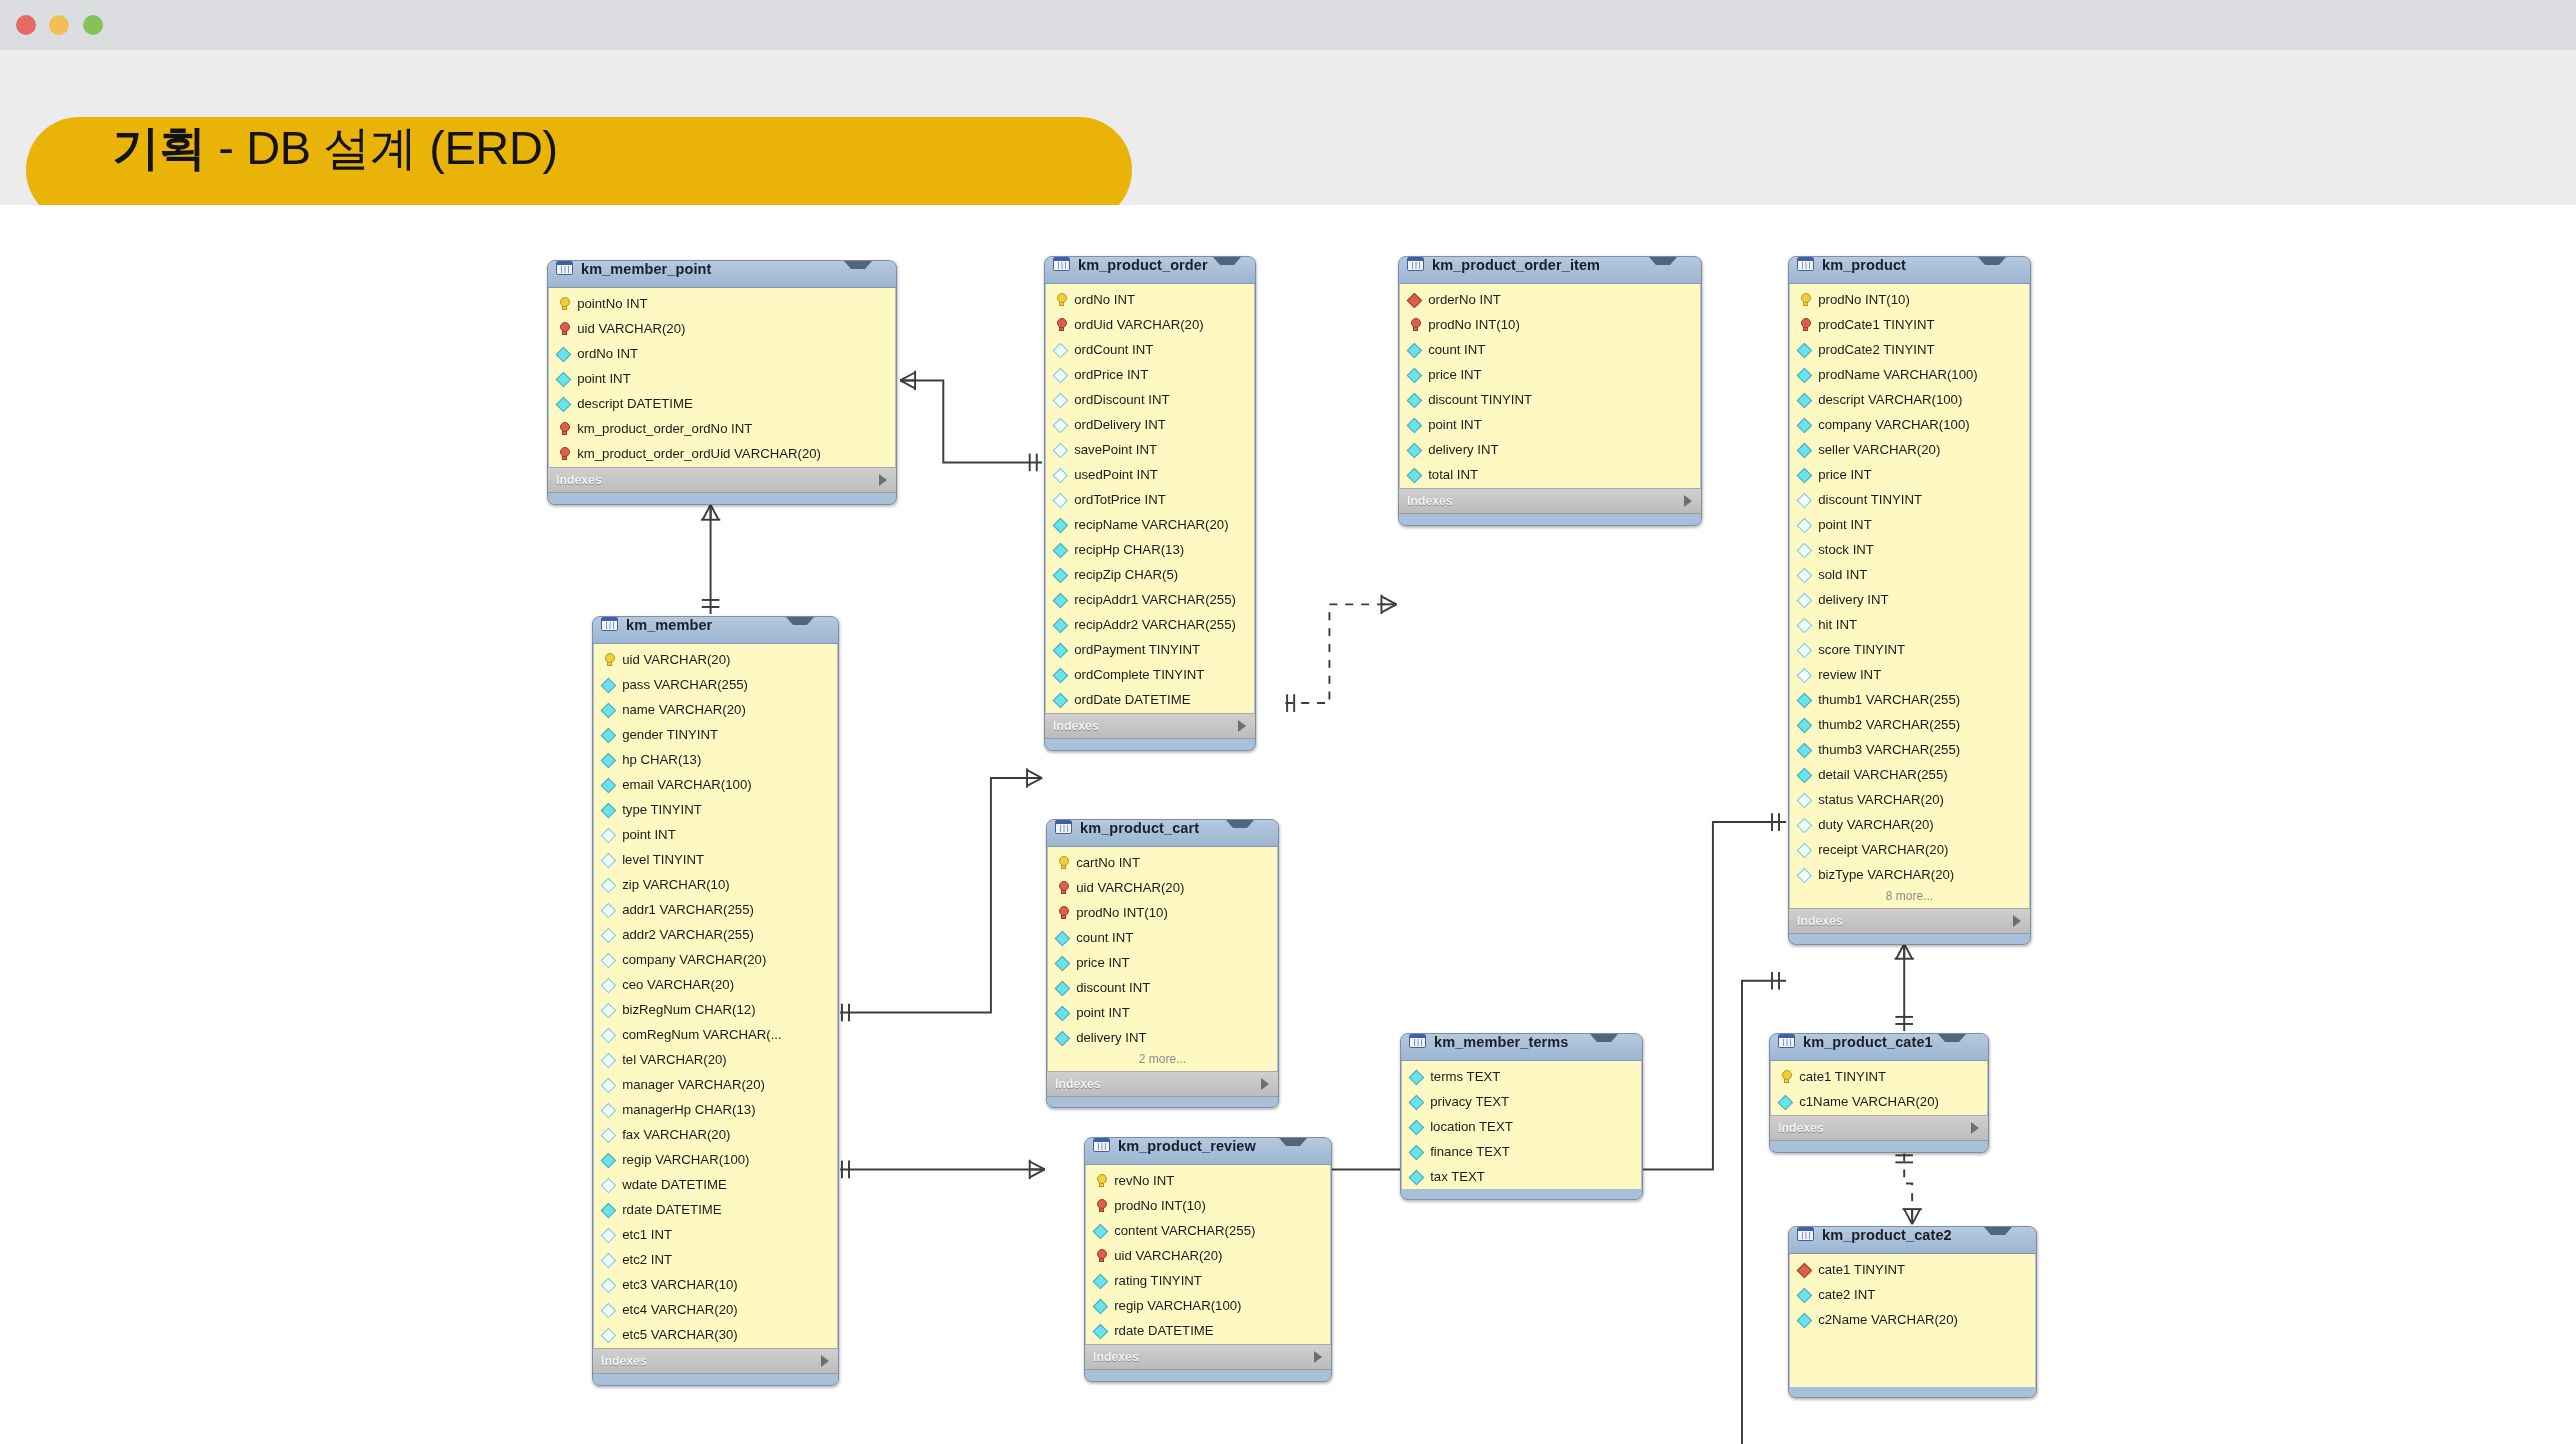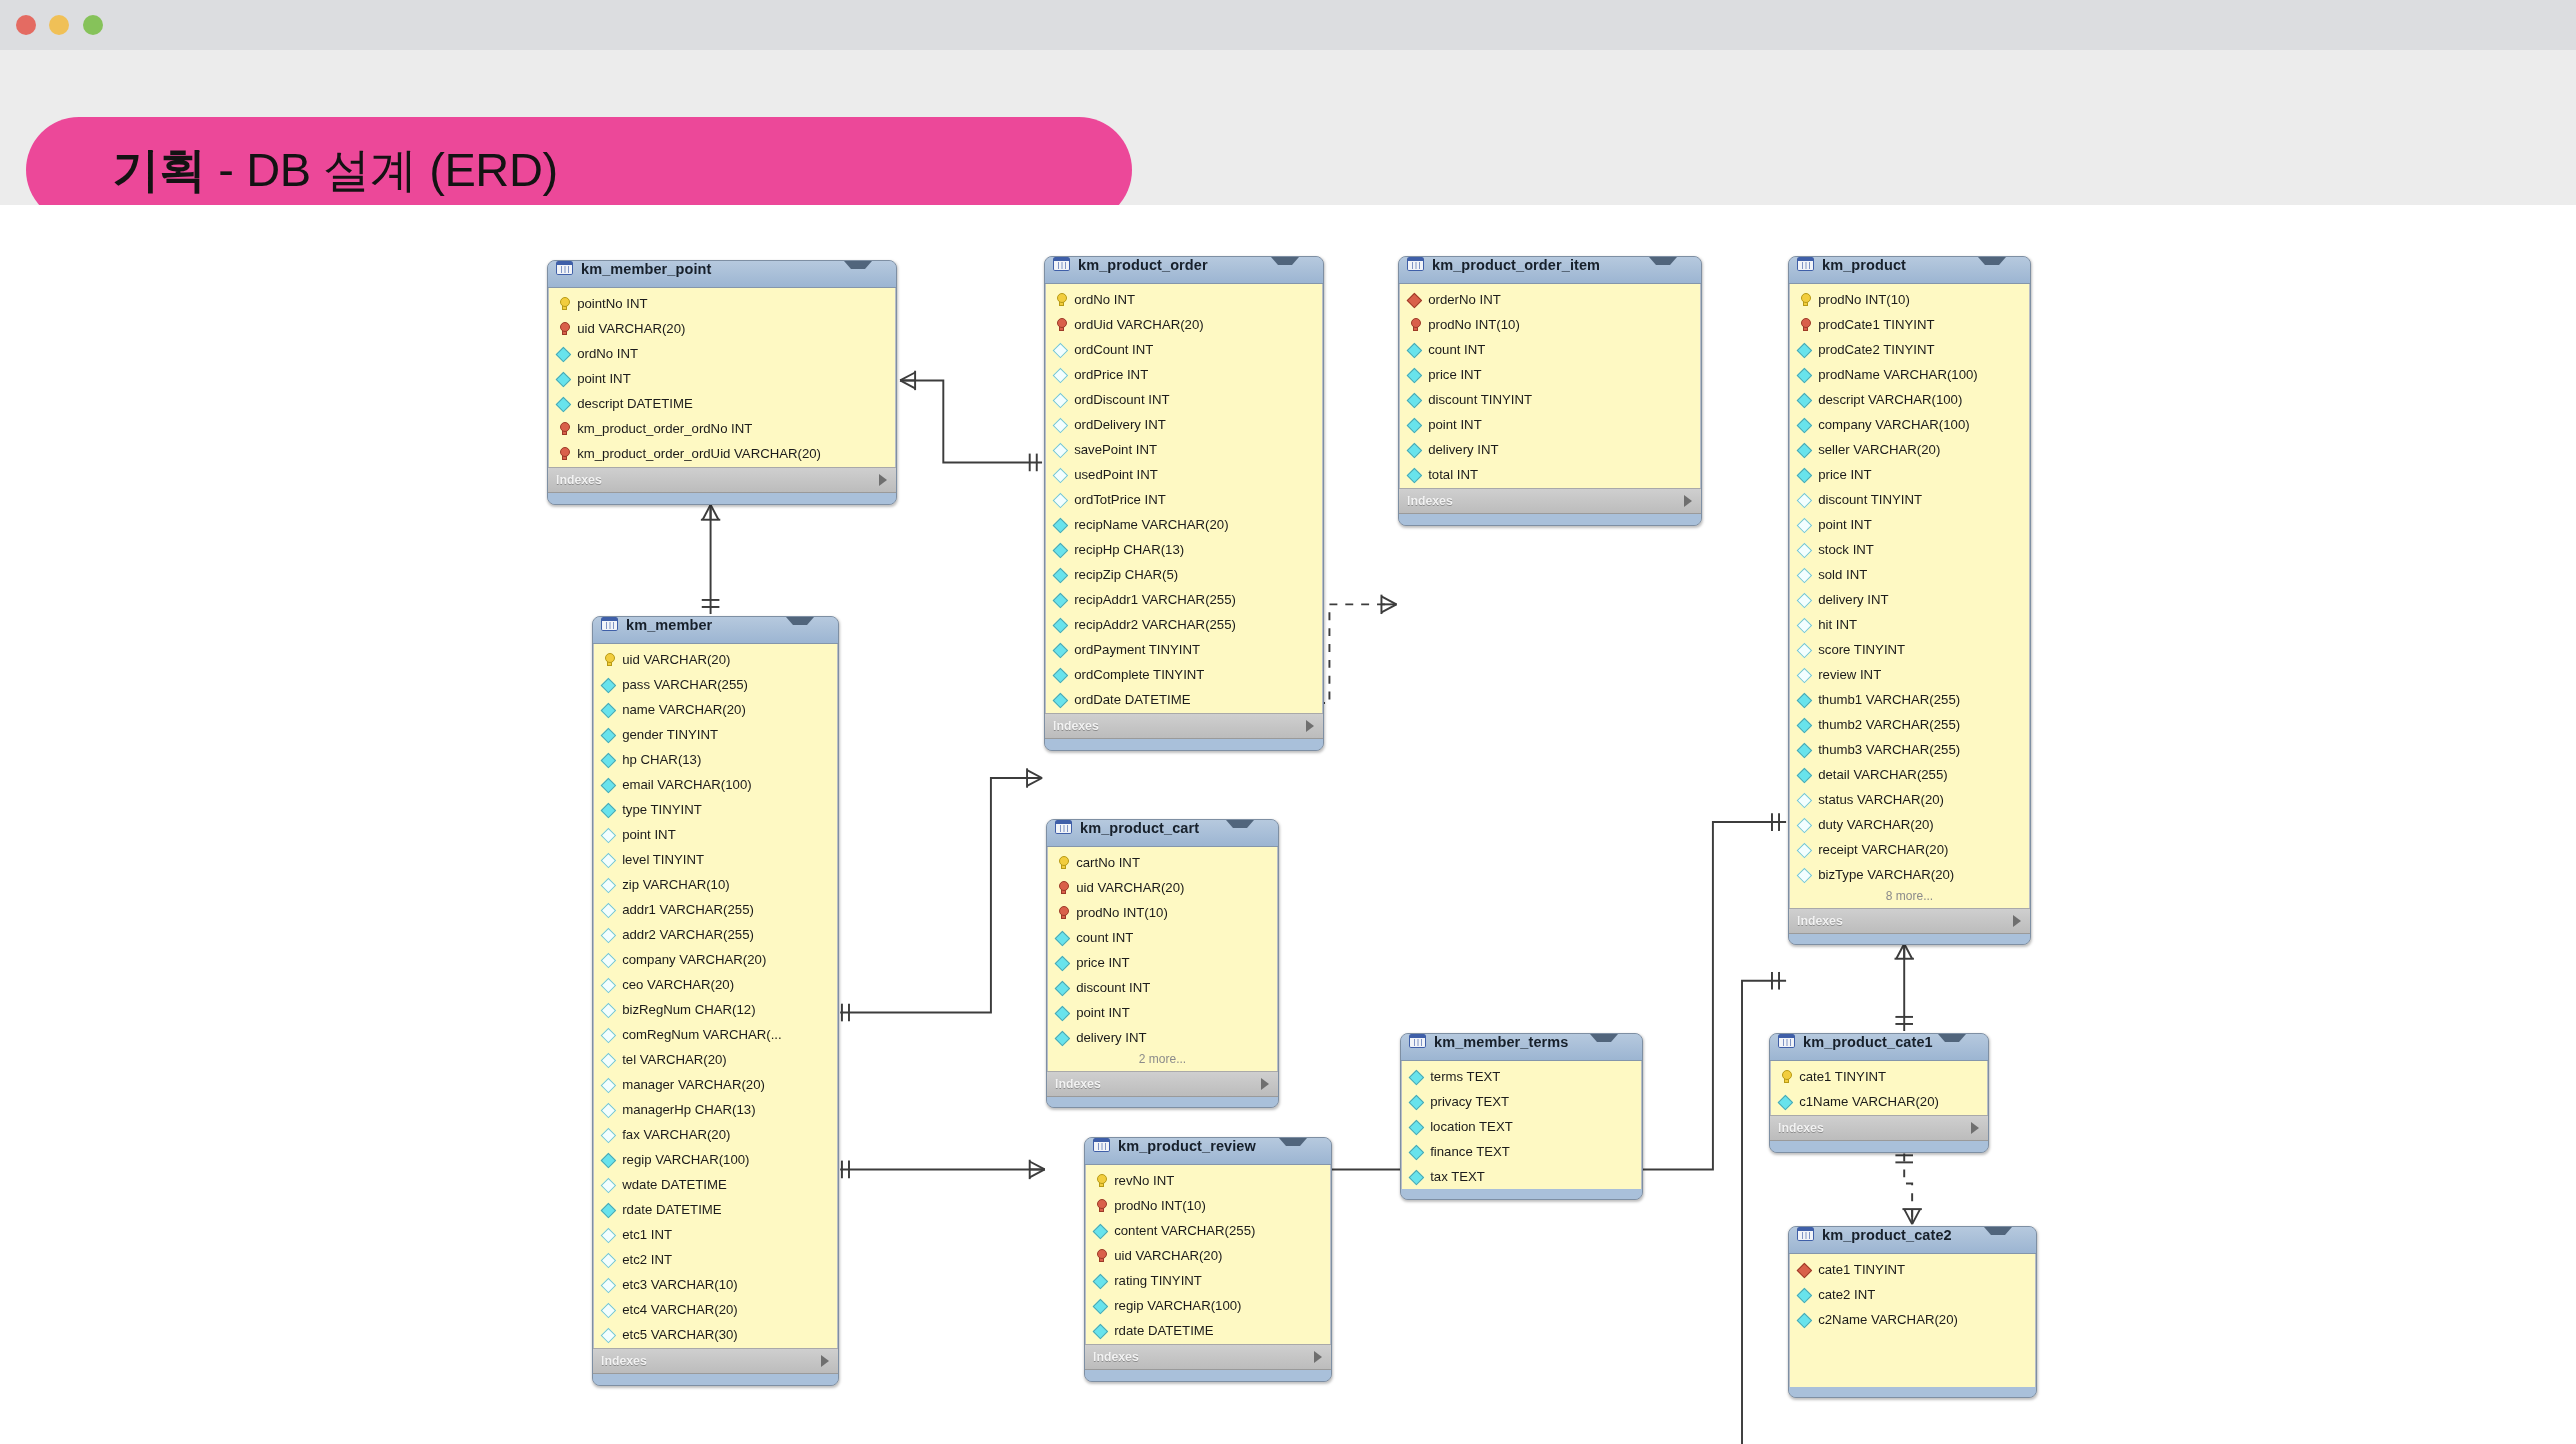--- a/index.html
+++ b/index.html
@@ -18,22 +18,22 @@
   .tl-red{left:16px;background:#e46b62;}
   .tl-amber{left:49px;background:#f0c057;}
   .tl-green{left:83px;background:#86c25a;}
 
   #slide-head{
     position:absolute;left:0;top:50px;width:2576px;height:155px;
     background:#ececec;
   }
   #title-pill{
     position:absolute;left:26.4px;top:67px;width:1106px;height:106px;
-    background:#ec4899;border-radius:53px;
-    display:flex;align-items:center;
+    background:#eab308;border-radius:53px;
+    display:flex;
   }
   #title-text{
     margin-left:86px;font-size:47px;color:#131313;letter-spacing:-0.4px;
     white-space:nowrap;
   }
   #title-text .strong{font-weight:bold;}
   #canvas{
     position:absolute;left:0;top:205px;width:2576px;height:1239px;background:#ffffff;
   }
   
@@ -391,21 +391,21 @@
           <span class="ci d-open"></span>
           <span>etc5 VARCHAR(30)</span>
         </div>
       </div>
       <div class="idx">
         <span class="idx-lbl">Indexes</span>
         <span class="idx-arrow"></span>
       </div>
       <div class="foot"></div>
     </div>
-    <div class="tbl" style="left: 1044px; top: 51px; width: 280px;">
+    <div class="tbl" style="left: 1044px; top: 51px; width: 212px;">
       <div class="tbl-hd">
         <span class="tbl-icon"></span>
         <span class="tbl-name">km_product_order</span>
         <span class="caret"></span>
       </div>
       <div class="cols">
         <div class="col">
           <span class="ci pk"></span>
           <span>ordNo INT</span>
         </div>

